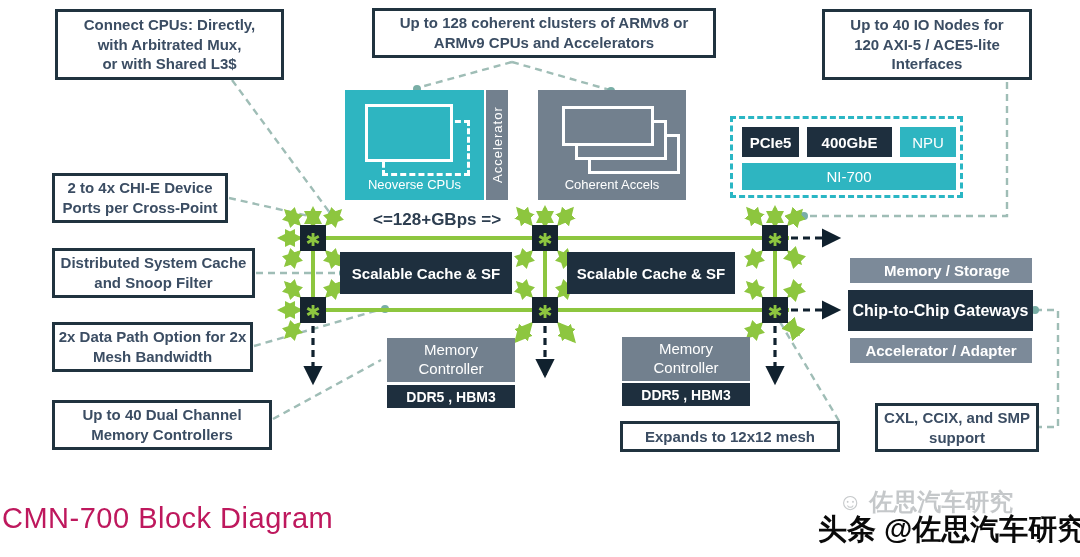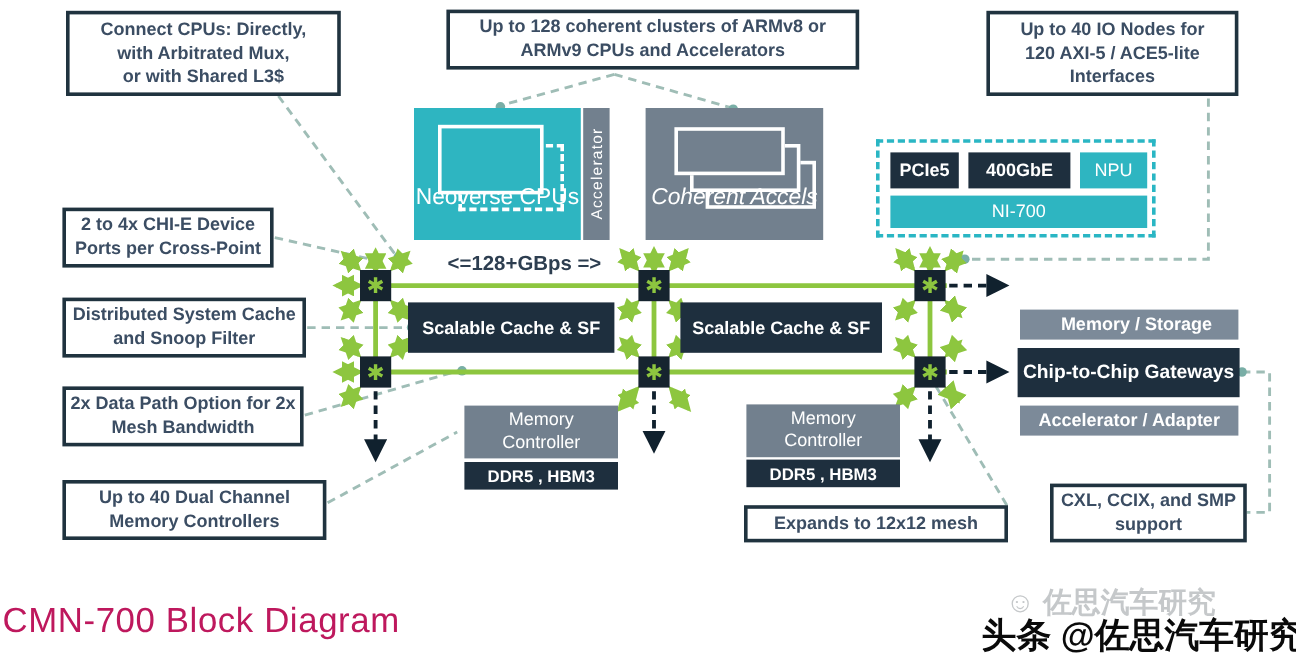--- a/index.html
+++ b/index.html
@@ -9,21 +9,21 @@
   svg.overlay{position:absolute;left:0;top:0;width:1080px;height:557px;pointer-events:none;}
   .callout{background:#fff;border:3px solid #20333f;color:#3b4d63;font-weight:700;
            font-size:15px;line-height:1.32;text-align:center;display:flex;
            align-items:center;justify-content:center;white-space:pre-line;z-index:3;}
   .blk{display:flex;align-items:center;justify-content:center;color:#fff;
        font-weight:700;text-align:center;z-index:2;}
   .teal{background:#2eb5c1;}
   .navy{background:#1e2f3e;}
   .gray{background:#72808e;}
   .lgray{background:#7c8a99;}
-  .bigblk{flex-direction:column;justify-content:flex-end;padding-bottom:24px;font-size:19px;font-weight:400;}
+  .bigblk{flex-direction:column;justify-content:flex-end;padding-bottom:8px;font-size:13px;font-weight:400;}
   .vtext{writing-mode:vertical-rl;transform:rotate(180deg);font-size:13px;font-weight:400;letter-spacing:1px;}
   .icon-rect{position:absolute;border:3px solid #fff;}
   .bw{color:#2d3e50;font-weight:700;font-size:17px;z-index:2;}
   .ni-group{border:3px dashed #2ab6c4;z-index:2;}
   .mc{flex-direction:column;font-size:15px;line-height:1.25;white-space:pre-line;font-weight:400;}
   .footer-title{color:#be185d;font-size:29px;font-weight:300;letter-spacing:.5px;z-index:2;}
   .wm-ghost{color:rgba(140,145,150,.5);font-size:24px;font-weight:700;z-index:4;white-space:nowrap;}
   .wm-main{color:#0a0a0a;font-size:29px;font-weight:800;z-index:5;white-space:nowrap;
            text-shadow:2px 2px 0 rgba(255,255,255,.9);}
 </style>
@@ -132,21 +132,21 @@
 support</div>
 
   <div class="abs blk teal bigblk" style="left:345px;top:90px;width:139px;height:110px;">
     <span class="icon-rect" style="left:37px;top:30px;width:82px;height:50px;border-style:dashed;"></span>
     <span class="icon-rect" style="left:20px;top:14px;width:82px;height:52px;background:#2eb5c1;"></span>
     <span style="z-index:1;">Neoverse CPUs</span>
   </div>
 
   <div class="abs blk gray vtext" style="left:486px;top:90px;width:22px;height:110px;">Accelerator</div>
 
-  <div class="abs blk gray bigblk" style="left:538px;top:90px;width:148px;height:110px;font-style:italic;">
+  <div class="abs blk gray bigblk" style="left:538px;top:90px;width:148px;height:110px;">
     <span class="icon-rect" style="left:50px;top:44px;width:86px;height:34px;background:#72808e;"></span>
     <span class="icon-rect" style="left:37px;top:30px;width:86px;height:34px;background:#72808e;"></span>
     <span class="icon-rect" style="left:24px;top:16px;width:86px;height:34px;background:#72808e;"></span>
     <span style="z-index:1;">Coherent Accels</span>
   </div>
 
   <div class="abs bw" style="left:373px;top:210px;">&lt;=128+GBps =&gt;</div>
 
   <div class="abs ni-group" style="left:730px;top:116px;width:233px;height:82px;">
     <div class="abs blk navy" style="left:9px;top:8px;width:57px;height:30px;font-size:15px;">PCIe5</div>

